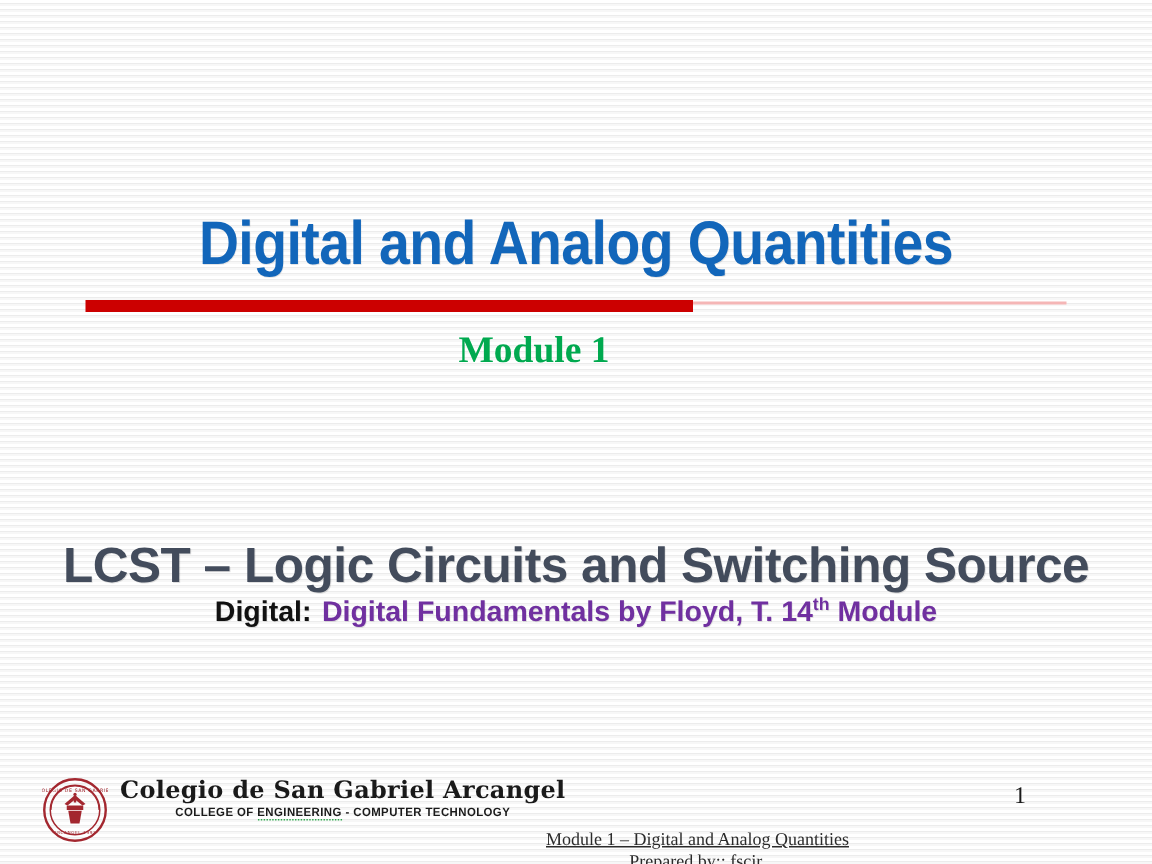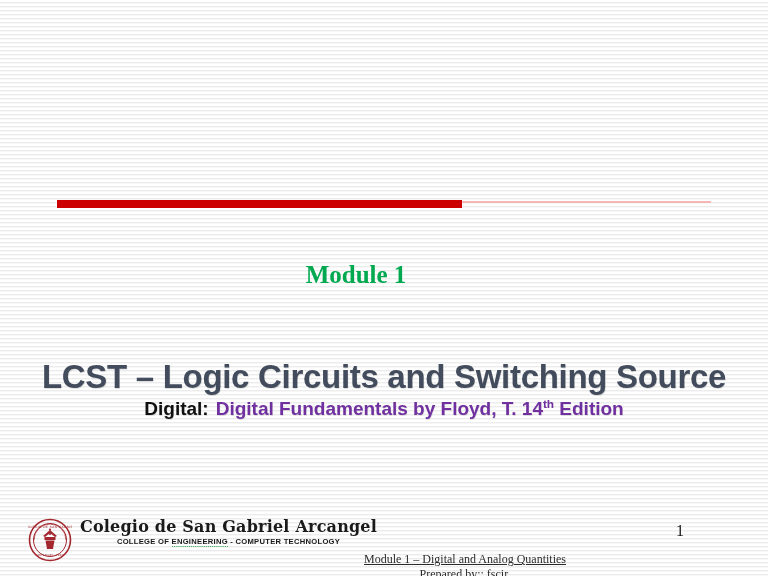--- a/index.html
+++ b/index.html
@@ -78,21 +78,20 @@
     background-color: #f5b6b6;
   }
 
   
   .module-line {
     position: absolute;
     top: 220px;
     left: 0;
     width: 712px;
     text-align: center;
-    margin-top: 41px;
   }
   .module-text {
     font-family: "Liberation Serif", "DejaVu Serif", serif;
     font-weight: bold;
     font-size: 25px;
     color: #00a94f;
   }
 
   
   .course-block {
@@ -208,34 +207,37 @@
     font-family: "Liberation Serif", "DejaVu Serif", serif;
     font-size: 16px;
     color: #1a1a1a;
   }
 </style>
 </head>
 <body>
 
 <div class="slide">
 
+  <div class="title-block">
+    <div class="slide-title">Digital and Analog Quantities</div>
+  </div>
 
   <div class="divider-wrap">
     <div class="divider-thick"></div>
     <div class="divider-thin"></div>
   </div>
 
   <div class="module-line">
     <span class="module-text">Module 1</span>
   </div>
 
   <div class="course-block">
     <div class="course-title">LCST – Logic Circuits and Switching Source</div>
     <div class="source-line">
-      <span class="source-label">Digital:</span><span class="source-value"><span>Digital Fundamentals by Floyd, T. 14</span><sup>th</sup><span> Edition</span></span>
+      <span class="source-label">Digital:</span><span class="source-value"><span>Digital Fundamentals by Floyd, T. 14</span><sup>th</sup><span> Module</span></span>
     </div>
   </div>
 
   <div class="footer">
 
     <div class="logo-group">
       <span class="seal">
         <svg width="44" height="44" viewBox="0 0 44 44" aria-hidden="true">
           <circle cx="22" cy="22" r="20.5" fill="none" stroke="#a3272f" stroke-width="1.6"></circle>
           <circle cx="22" cy="22" r="16.5" fill="none" stroke="#a3272f" stroke-width="1"></circle>

